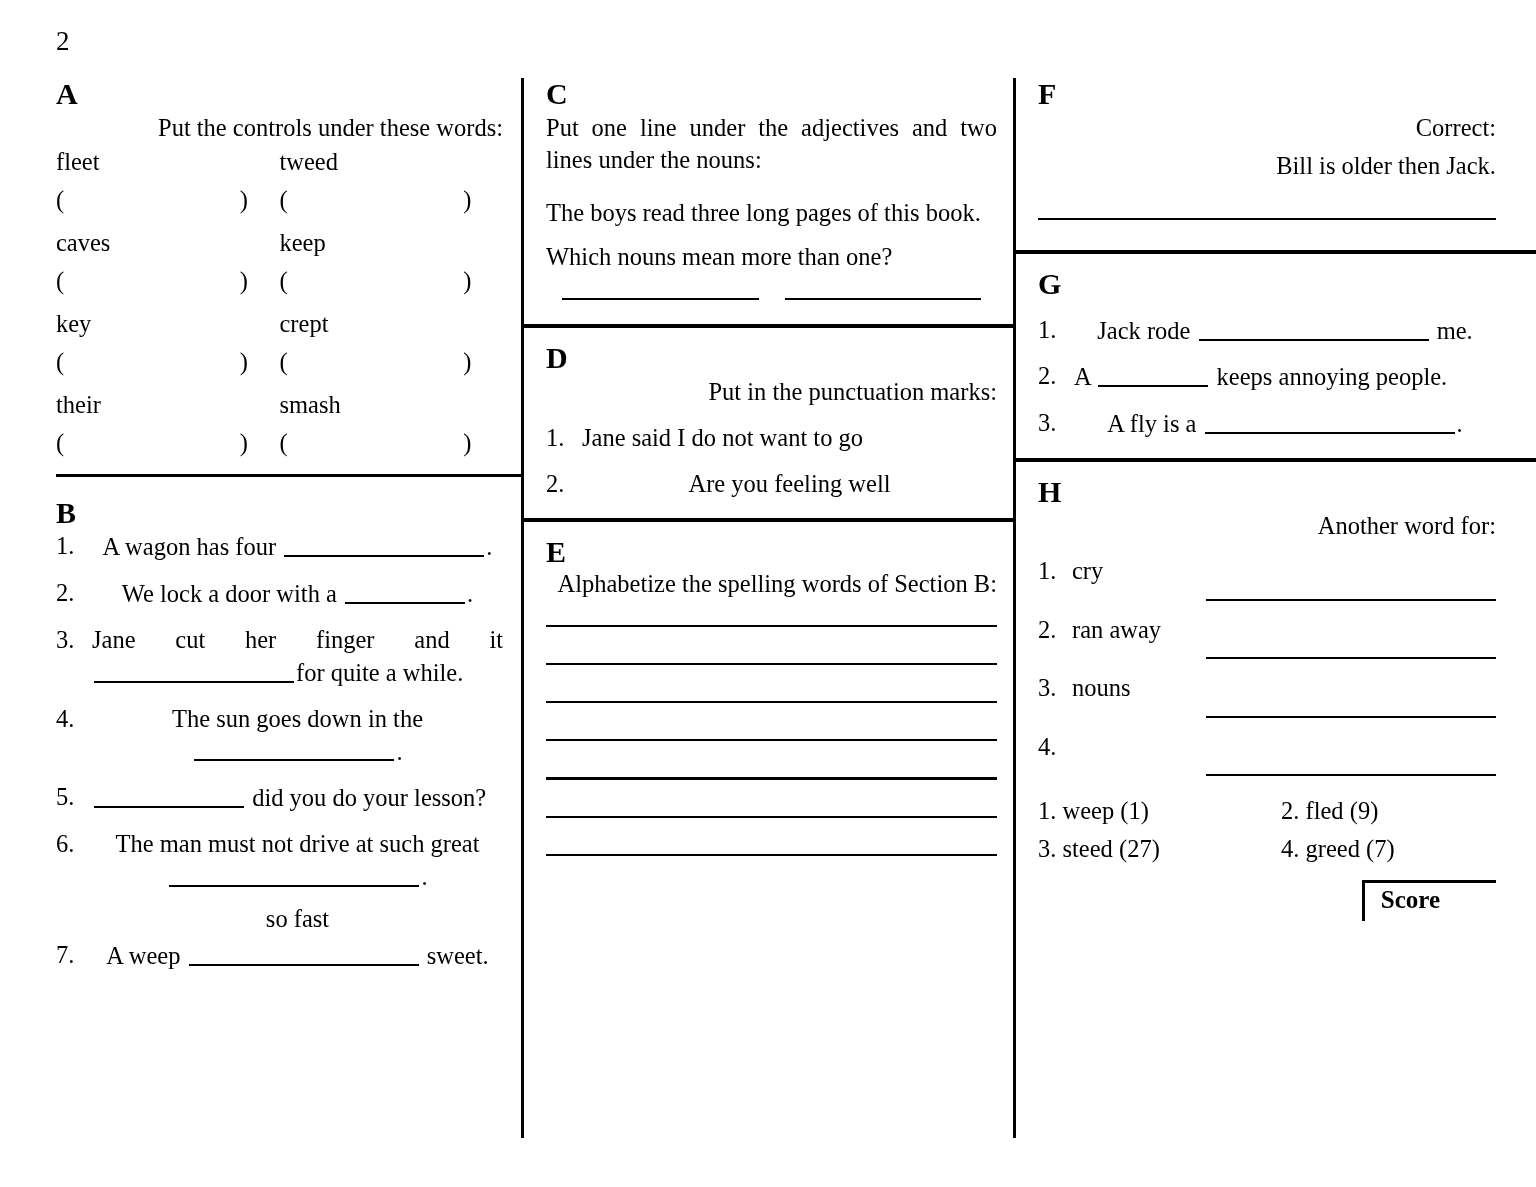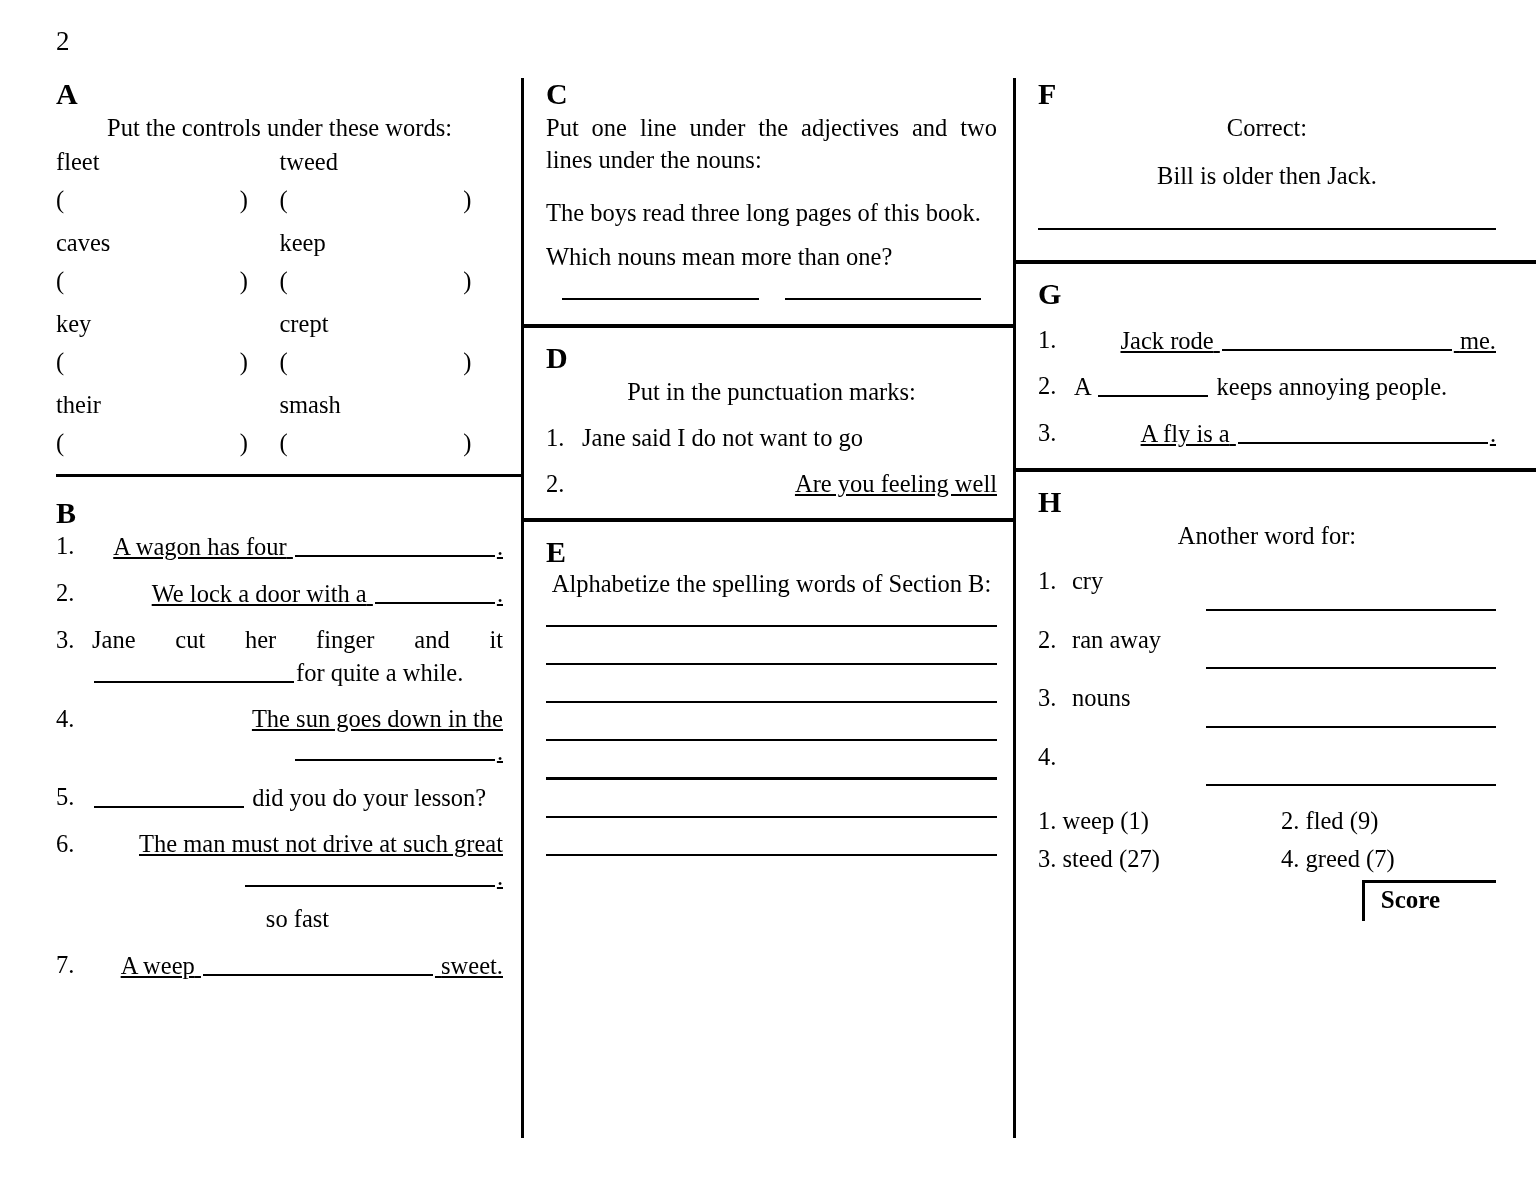--- a/index.html
+++ b/index.html
@@ -50,21 +50,21 @@
     line-height: 1.05;
     margin: 0 0 2px 0;
   }
   .sec-instr {
     font-size: 24.5px;
     line-height: 1.32;
     margin: 0 0 6px 0;
     text-align: justify;
     text-justify: inter-word;
   }
-  .sec-instr.nojust { text-align: center; }
+  .sec-instr.nojust { text-align: right; }
 
   
   .a-grid {
     margin-top: 6px;
   }
   .a-row {
     display: flex;
     font-size: 24.5px;
     line-height: 1.0;
   }
@@ -90,21 +90,21 @@
   }
   .item .num {
     flex: 0 0 auto;
     width: 36px;
   }
   .item .body {
     flex: 1 1 auto;
     text-align: justify;
     text-justify: inter-word;
   }
-  .item .body.nojust { text-align: right; text-decoration: underline; }
+  .item .body.nojust { text-align: center; }
 
   .blank {
     display: inline-block;
     border-bottom: 2px solid #000;
     vertical-align: baseline;
     height: 1.02em;
     margin: 0 2px -2px 2px;
   }
   .w110 { width: 110px; }
   .w120 { width: 120px; }
@@ -162,31 +162,31 @@
     font-size: 24.5px;
     line-height: 1.55;
     margin-top: 16px;
     gap: 28px;
   }
   .h-key .kcol { width: 50%; }
 
   .score-wrap {
     display: flex;
     justify-content: flex-end;
-    margin-top: 2px;
+    margin-top: 12px;
   }
   .score-box {
     border-top: 3px solid #000;
     border-left: 3px solid #000;
     padding: 2px 56px 6px 16px;
     font-weight: bold;
     font-size: 25px;
     line-height: 1.2;
   }
-  .mt10 { margin-top: 16px; }
+  .mt10 { margin-top: 6px; }
   .mt14 { margin-top: 14px; }
   .mt18 { margin-top: 18px; }
   .mt24 { margin-top: 24px; }
   .mt30 { margin-top: 30px; }
   .mb20 { margin-bottom: 20px; }
 
   
   .col-sep {
     border-top: 4px solid #000;
     height: 0;

